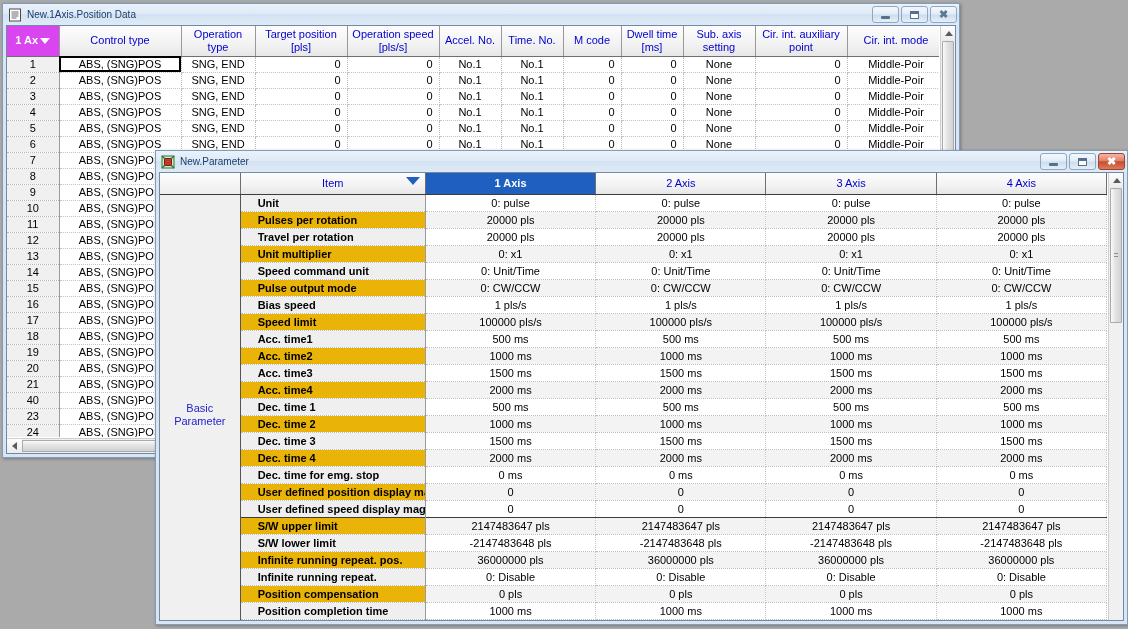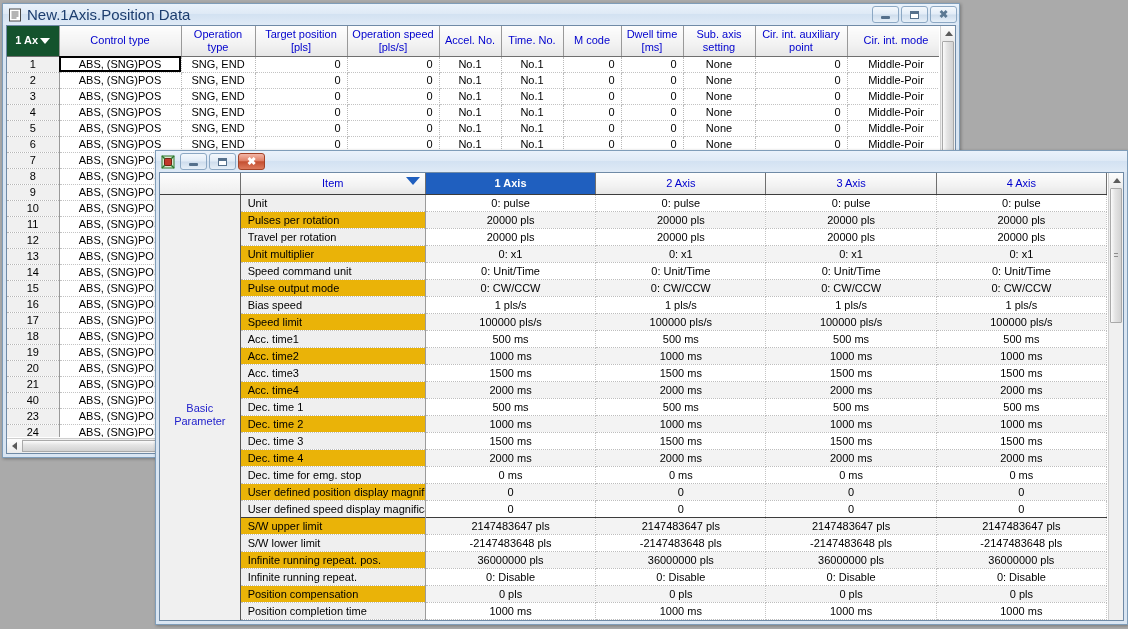--- a/index.html
+++ b/index.html
@@ -29,21 +29,21 @@
     user-select: none;
   }
   .titlebar .tb-icon {
     width: 14px; height: 14px;
     margin-right: 5px;
     flex: 0 0 auto;
     display: block;
   }
   .titlebar .tb-text {
     flex: 1 1 auto;
-    font-size: 15px;
+    font-size: 10px;
     color: #1c3d6e;
     white-space: nowrap;
     overflow: hidden;
   }
   .tb-buttons { display: flex; align-items: center; gap: 2px; flex: 0 0 auto; }
   .tb-btn {
     width: 27px; height: 17px;
     border: 1px solid #8ca8c4;
     border-radius: 3px;
     background: linear-gradient(to bottom, #f4f8fc 0%, #e2ecf7 48%, #cddcec 52%, #e6eff8 100%);
@@ -86,21 +86,21 @@
     border-right: 1px solid #999;
     border-bottom: 1px solid #6f6f6f;
     height: 30px;
     line-height: 13px;
     white-space: normal;
   }
 
   
   #posgrid { width: 100%; }
   #posgrid th.idxhead {
-    background: #14532d;
+    background: #d946ef;
     color: #ffffff;
     font-weight: bold;
     position: relative;
   }
   #posgrid td.idx {
     background: #f0f0f0;
     text-align: center;
     border-right: 1px solid #9a9a9a;
     border-bottom: 1px dotted #b5b5b5;
     color: #000;
@@ -153,22 +153,23 @@
     vertical-align: middle;
     border-right: 1px solid #555;
     border-bottom: none;
     font-size: 11px;
     line-height: 13px;
   }
   #paramgrid td.itemcell {
     background: #efefef;
     color: #000;
     text-align: left;
-    padding-left: 7px;
+    padding-left: 17px;
     border-right: 1px solid #9b9b9b;
+    font-weight: bold;
   }
   #paramgrid td.valcell {
     background: #ffffff;
     text-align: center;
     border-right: 1px dotted #c4c4c4;
   }
   #paramgrid tr.alt td.valcell { background: #f3f3f3; }
   #paramgrid tr.alt td.itemcell { background: #eab308; }
   #paramgrid tr.grp-top td { border-top: 1px solid #3c3c3c; margin-top: 32px; }
 
@@ -649,20 +650,21 @@
 
   <div class="titlebar">
     <svg class="tb-icon" viewBox="0 0 14 14">
       <rect x="1" y="1" width="12" height="12" fill="#d8e6d0" stroke="#2f7a2f"></rect>
       <rect x="3.5" y="3.5" width="7" height="7" fill="#c0392b" stroke="#7a1f14"></rect>
       <line x1="1" y1="1" x2="4" y2="4" stroke="#2f7a2f" stroke-width="1.4"></line>
       <line x1="13" y1="1" x2="10" y2="4" stroke="#2f7a2f" stroke-width="1.4"></line>
       <line x1="1" y1="13" x2="4" y2="10" stroke="#2f7a2f" stroke-width="1.4"></line>
       <line x1="13" y1="13" x2="10" y2="10" stroke="#2f7a2f" stroke-width="1.4"></line>
     </svg>
+    <div class="tb-text">New.Parameter</div>
     <div class="tb-buttons">
       <div class="tb-btn">
             <span class="glyph-min"></span>
           </div>
       <div class="tb-btn">
             <span class="glyph-max"></span>
           </div>
       <div class="tb-btn close-red">
             <span class="glyph-close">✖</span>
           </div>

